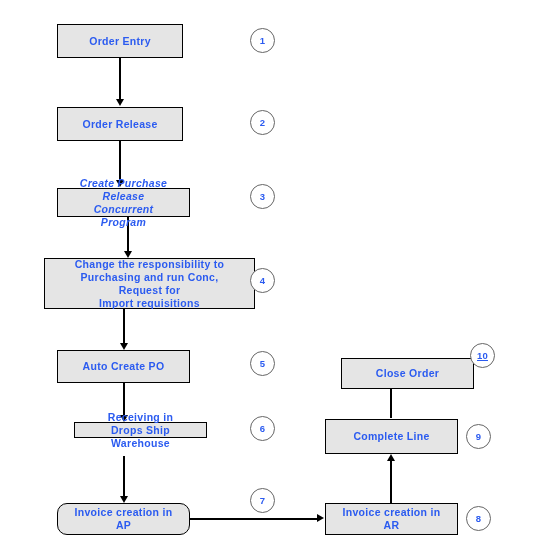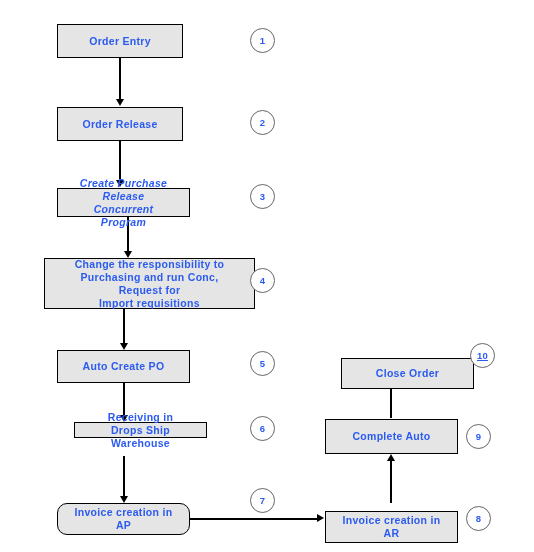--- a/index.html
+++ b/index.html
@@ -143,26 +143,26 @@
 
   <div class="node" style="left:74px; top:422px; width:133px; height:16px;">
     <span class="node-label">Receiving  in Drops Ship
 Warehouse</span>
   </div>
 
   <div class="node" style="left:57px; top:503px; width:133px; height:32px;border-radius:10px;">
     <span class="node-label">Invoice creation  in AP</span>
   </div>
 
-  <div class="node" style="left:325px; top:503px; width:133px; height:32px;margin-top:8px;">
+  <div class="node" style="left:325px; top:503px; width:133px; height:32px;">
     <span class="node-label">Invoice creation  in AR</span>
   </div>
 
   <div class="node" style="left:325px; top:419px; width:133px; height:35px;">
-    <span class="node-label">Complete Auto</span>
+    <span class="node-label">Complete Line</span>
   </div>
 
   <div class="node" style="left:341px; top:338px; width:133px; height:31px;margin-top:20px;">
     <span class="node-label">Close Order</span>
   </div>
 
   <div class="step-circle" style="left:250px; top:28px;">
     <span>1</span>
   </div>
 

